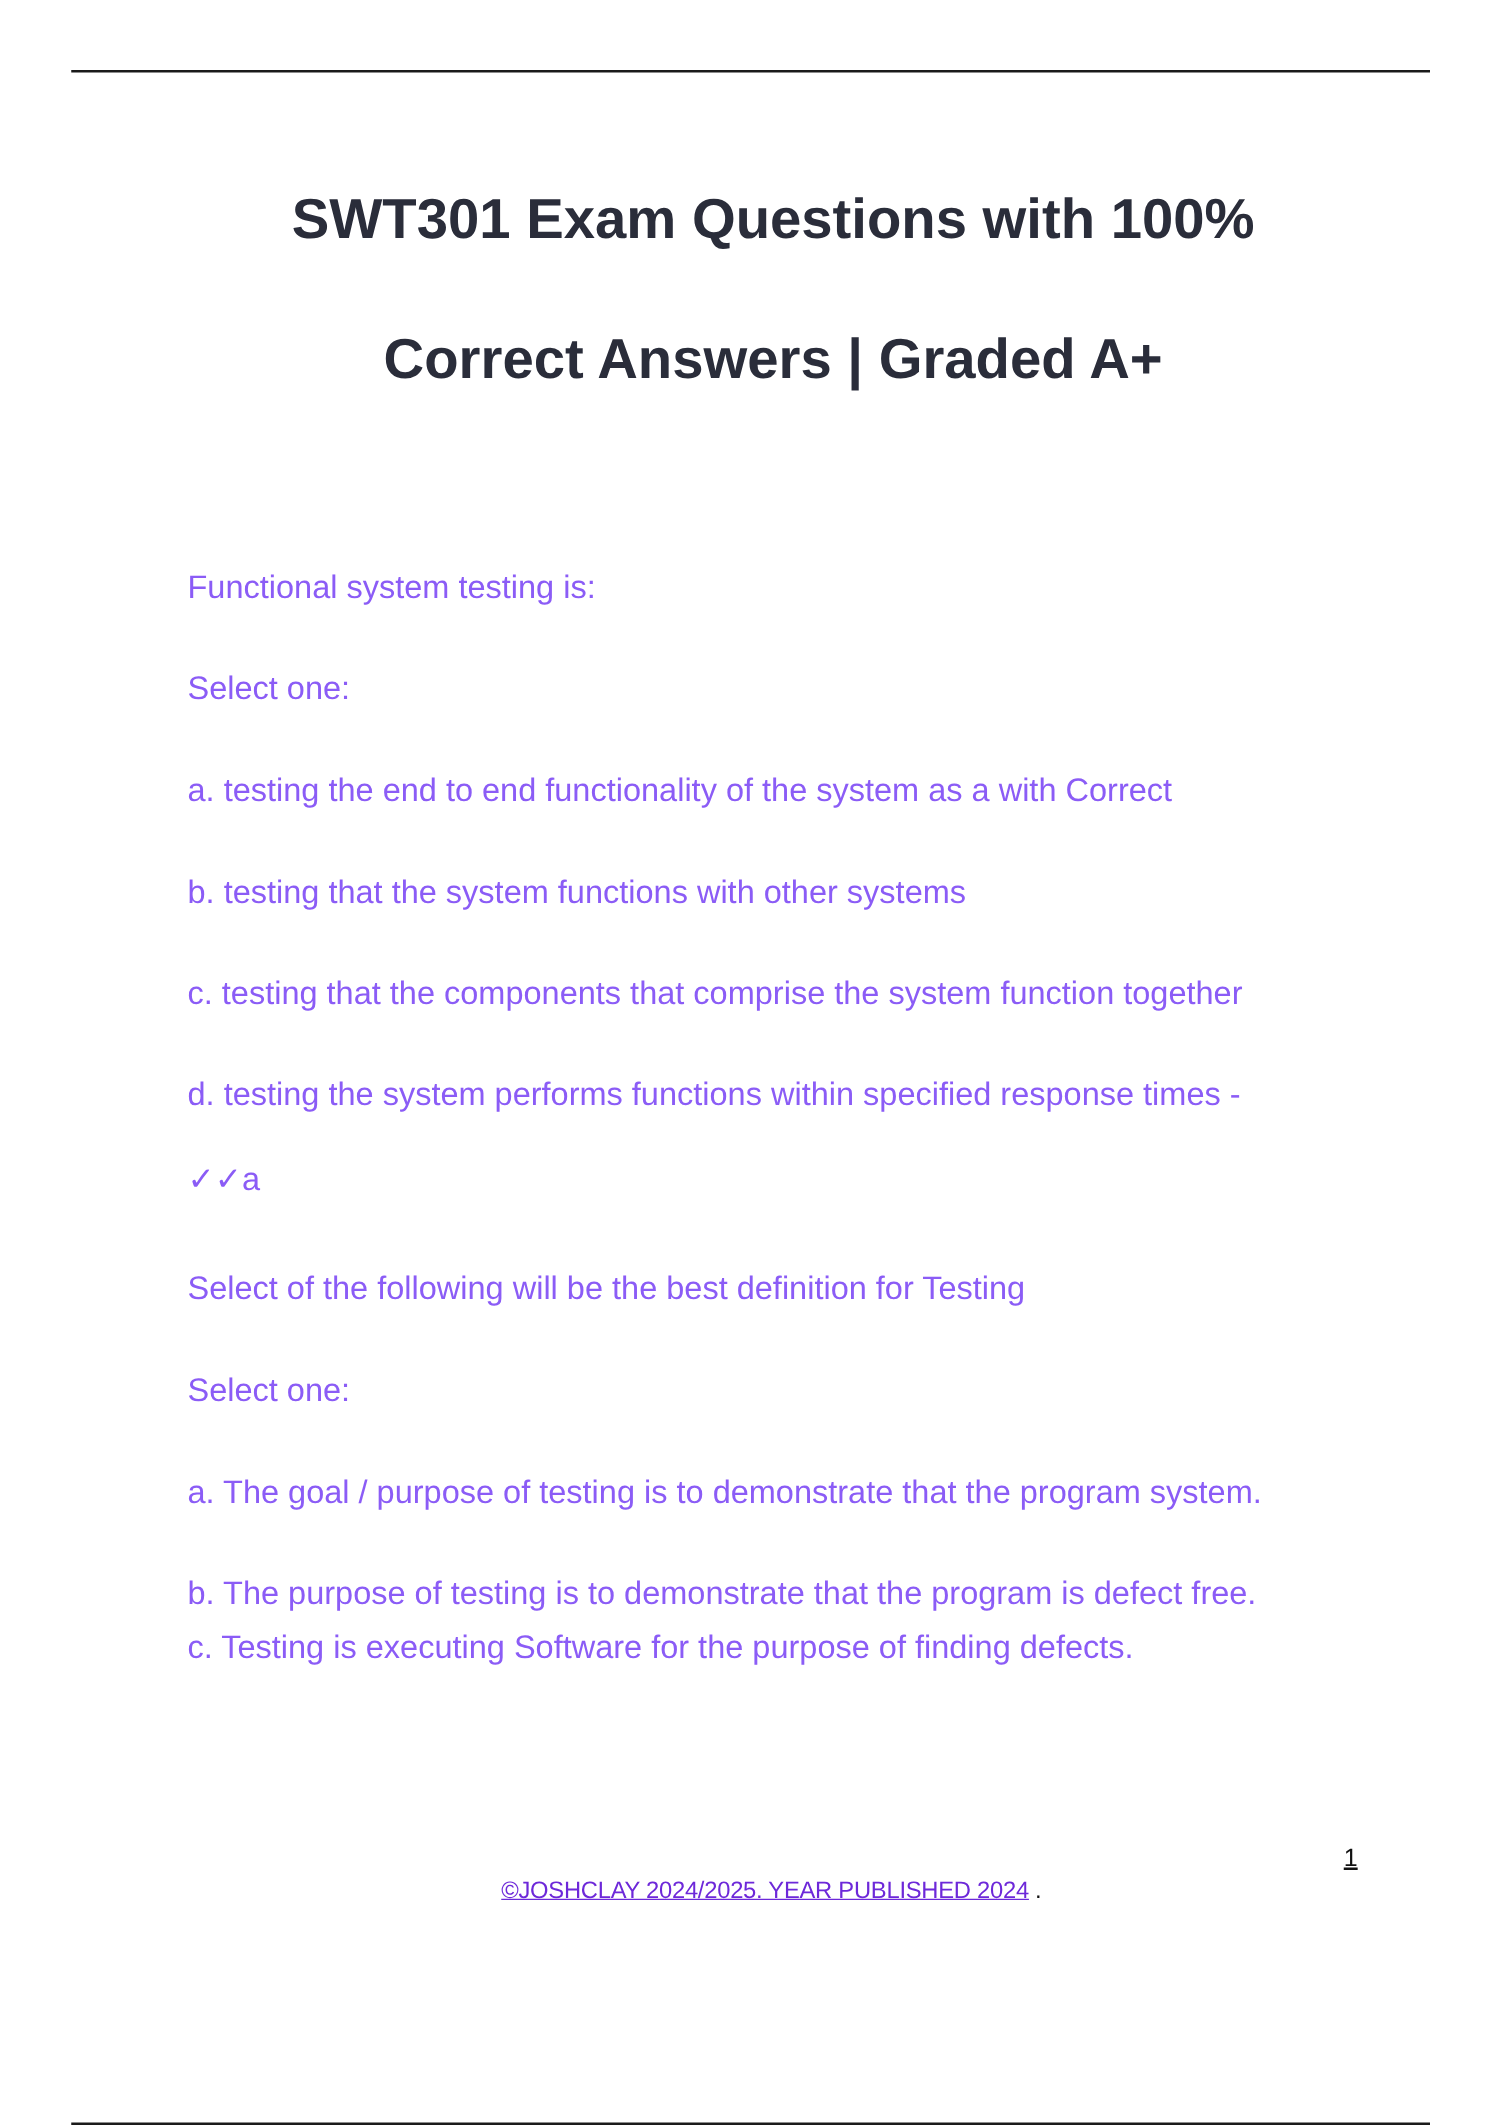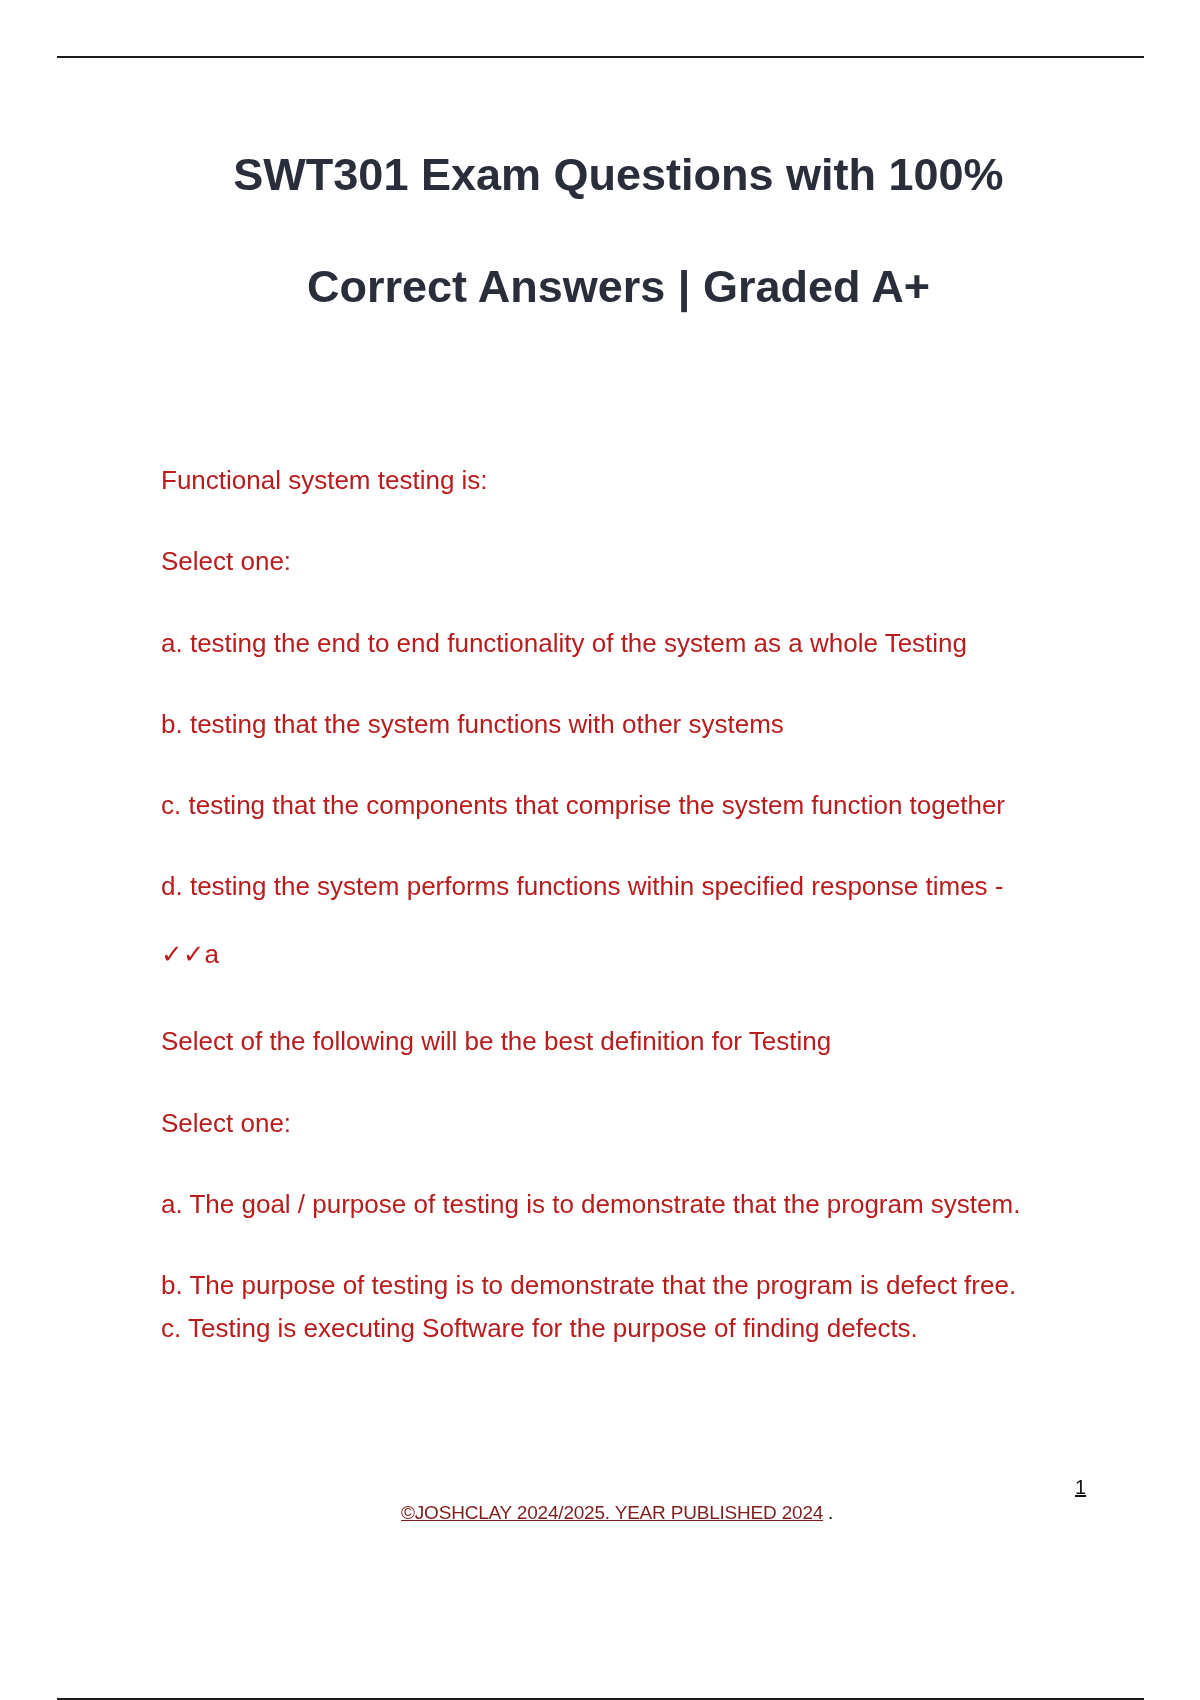--- a/index.html
+++ b/index.html
@@ -36,32 +36,32 @@
       margin: 0;
       line-height: 1;
     }
     .title.l1 { top: 152px; }
     .title.l2 { top: 264px; }
 
     .line {
       position: absolute;
       left: 146px;
       font-size: 26px;
-      color: #b91c1c;
+      color: #8b5cf6;
       white-space: nowrap;
       line-height: 1;
-      margin: 15px;
+      margin: 4px;
     }
 
     .footer {
       position: absolute;
       top: 1502px;
       left: 401px;
       font-size: 19px;
-      color: #7f1d1d;
+      color: #6d28d9;
       text-decoration: underline;
       letter-spacing: -0.2px;
       white-space: nowrap;
     }
     .footer-dot {
       position: absolute;
       top: 1502px;
       left: 828px;
       font-size: 19px;
       color: #111;
@@ -78,21 +78,21 @@
 </head>
 <body>
 
 <div class="rule top"></div>
 
 <h1 class="title l1">SWT301 Exam Questions with 100%</h1>
 <h1 class="title l2">Correct Answers | Graded A+</h1>
 
 <p class="line" style="top:452px">Functional system testing is:</p>
 <p class="line" style="top:533px">Select one:</p>
-<p class="line" style="top:615px">a. testing the end to end functionality of the system as a whole Testing</p>
+<p class="line" style="top:615px">a. testing the end to end functionality of the system as a with Correct</p>
 <p class="line" style="top:696px">b. testing that the system functions with other systems</p>
 <p class="line" style="top:777px">c. testing that the components that comprise the system function together</p>
 <p class="line" style="top:858px">d. testing the system performs functions within specified response times -</p>
 <p class="line" style="top:926px">✓✓a</p>
 
 <p class="line" style="top:1013px">Select of the following will be the best definition for Testing</p>
 <p class="line" style="top:1095px">Select one:</p>
 <p class="line" style="top:1176px">a. The goal / purpose of testing is to demonstrate that the program system.</p>
 <p class="line" style="top:1257px">b. The purpose of testing is to demonstrate that the program is defect free.</p>
 <p class="line" style="top:1300px">c. Testing is executing Software for the purpose of finding defects.</p>

